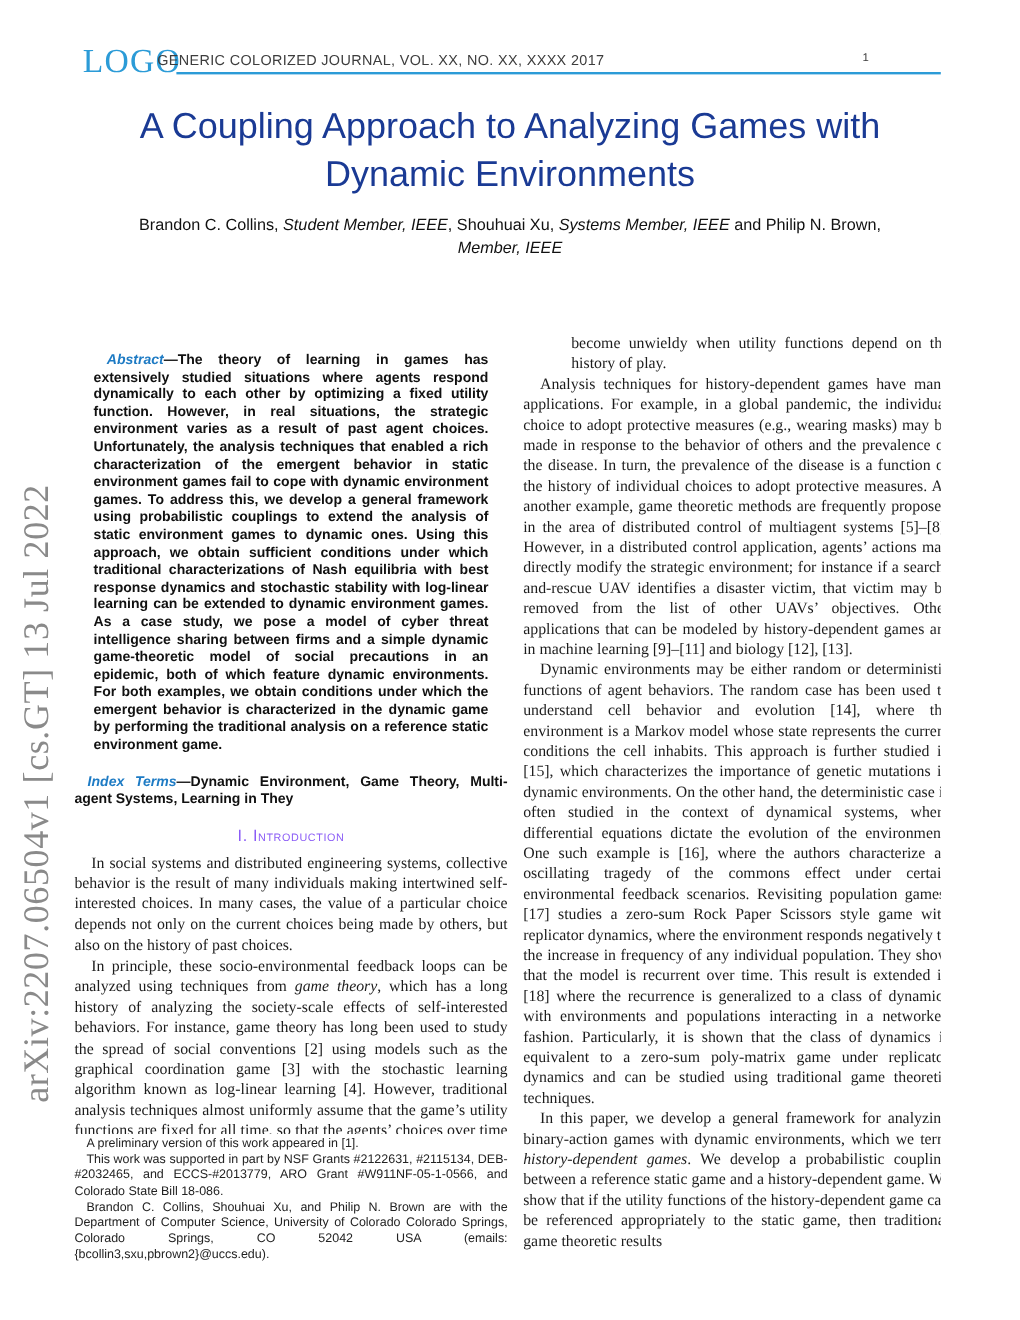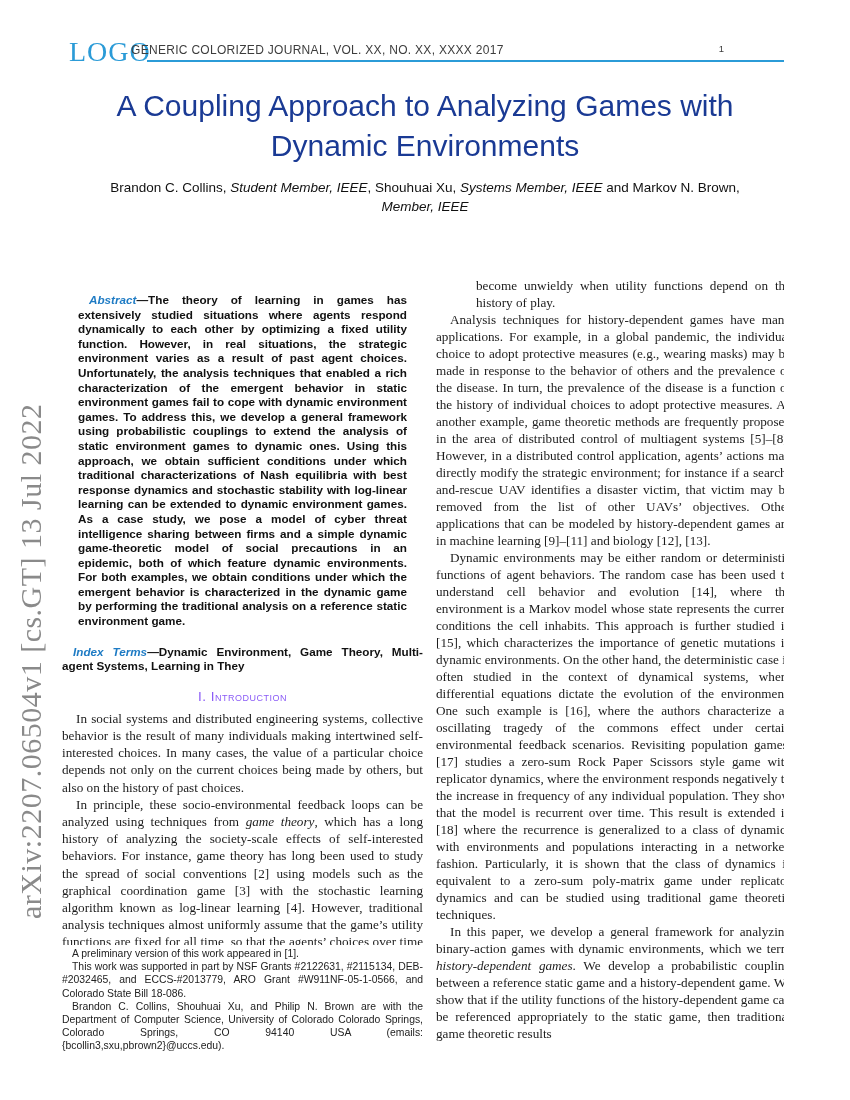--- a/index.html
+++ b/index.html
@@ -80,39 +80,39 @@
   <div class="header-rule"></div>
 
   <div class="arxiv">arXiv:2207.06504v1 [cs.GT] 13 Jul 2022</div>
 
   <div class="title">
     <div>A Coupling Approach to Analyzing Games with</div>
     <div>Dynamic Environments</div>
   </div>
 
   <div class="authors">
-    <div><span>Brandon C. Collins, </span><i>Student Member, IEEE</i><span>, Shouhuai Xu, </span><i>Systems Member, IEEE</i><span> and Markov N. Brown,</span></div>
+    <div><span>Brandon C. Collins, </span><i>Student Member, IEEE</i><span>, Shouhuai Xu, </span><i>Systems Member, IEEE</i><span> and Philip N. Brown,</span></div>
     <div><i>Member, IEEE</i></div>
   </div>
 
   <div class="col col-left">
     <p class="abstract-p"><span class="blue-label">Abstract</span><span>—</span><span>The theory of learning in games has extensively studied situations where agents respond dynamically to each other by optimizing a fixed utility function. However, in real situations, the strategic environment varies as a result of past agent choices. Unfortunately, the analysis techniques that enabled a rich characterization of the emergent behavior in static environment games fail to cope with dynamic environment games. To address this, we develop a general framework using probabilistic couplings to extend the analysis of static environment games to dynamic ones. Using this approach, we obtain sufficient conditions under which traditional characterizations of Nash equilibria with best response dynamics and stochastic stability with log-linear learning can be extended to dynamic environment games. As a case study, we pose a model of cyber threat intelligence sharing between firms and a simple dynamic game-theoretic model of social precautions in an epidemic, both of which feature dynamic environments. For both examples, we obtain conditions under which the emergent behavior is characterized in the dynamic game by performing the traditional analysis on a reference static environment game.</span></p>
 
     <p class="abstract-p it-p"><span class="blue-label">Index Terms</span><span>—</span><span>Dynamic Environment, Game Theory, Multi-agent Systems, Learning in They</span></p>
 
     <p class="sec-head"><span>I.</span> <span>Introduction</span></p>
 
     <p class="body-p">In social systems and distributed engineering systems, collective behavior is the result of many individuals making intertwined self-interested choices. In many cases, the value of a particular choice depends not only on the current choices being made by others, but also on the history of past choices.</p>
     <p class="body-p"><span>In principle, these socio-environmental feedback loops can be analyzed using techniques from </span><i>game theory</i><span>, which has a long history of analyzing the society-scale effects of self-interested behaviors. For instance, game theory has long been used to study the spread of social conventions [2] using models such as the graphical coordination game [3] with the stochastic learning algorithm known as log-linear learning [4]. However, traditional analysis techniques almost uniformly assume that the game’s utility functions are fixed for all time, so that the agents’ choices over time can be described by a stationary Markov process. However, such analyses fail or</span></p>
   </div>
 
   <div class="footnotes">
     <p>A preliminary version of this work appeared in [1].</p>
     <p>This work was supported in part by NSF Grants #2122631, #2115134, DEB-#2032465, and ECCS-#2013779, ARO Grant #W911NF-05-1-0566, and Colorado State Bill 18-086.</p>
-    <p>Brandon C. Collins, Shouhuai Xu, and Philip N. Brown are with the Department of Computer Science, University of Colorado Colorado Springs, Colorado Springs, CO 94140 USA (emails: {bcollin3,sxu,pbrown2}@uccs.edu).</p>
+    <p>Brandon C. Collins, Shouhuai Xu, and Philip N. Brown are with the Department of Computer Science, University of Colorado Colorado Springs, Colorado Springs, CO 52042 USA (emails: {bcollin3,sxu,pbrown2}@uccs.edu).</p>
   </div>
 
   <div class="col col-right">
     <p class="body-p no-indent">become unwieldy when utility functions depend on the history of play.</p>
     <p class="body-p">Analysis techniques for history-dependent games have many applications. For example, in a global pandemic, the individual choice to adopt protective measures (e.g., wearing masks) may be made in response to the behavior of others and the prevalence of the disease. In turn, the prevalence of the disease is a function of the history of individual choices to adopt protective measures. As another example, game theoretic methods are frequently proposed in the area of distributed control of multiagent systems [5]–[8]. However, in a distributed control application, agents’ actions may directly modify the strategic environment; for instance if a search-and-rescue UAV identifies a disaster victim, that victim may be removed from the list of other UAVs’ objectives. Other applications that can be modeled by history-dependent games are in machine learning [9]–[11] and biology [12], [13].</p>
     <p class="body-p">Dynamic environments may be either random or deterministic functions of agent behaviors. The random case has been used to understand cell behavior and evolution [14], where the environment is a Markov model whose state represents the current conditions the cell inhabits. This approach is further studied in [15], which characterizes the importance of genetic mutations in dynamic environments. On the other hand, the deterministic case is often studied in the context of dynamical systems, where differential equations dictate the evolution of the environment. One such example is [16], where the authors characterize an oscillating tragedy of the commons effect under certain environmental feedback scenarios. Revisiting population games, [17] studies a zero-sum Rock Paper Scissors style game with replicator dynamics, where the environment responds negatively to the increase in frequency of any individual population. They show that the model is recurrent over time. This result is extended in [18] where the recurrence is generalized to a class of dynamics with environments and populations interacting in a networked fashion. Particularly, it is shown that the class of dynamics is equivalent to a zero-sum poly-matrix game under replicator dynamics and can be studied using traditional game theoretic techniques.</p>
     <p class="body-p"><span>In this paper, we develop a general framework for analyzing binary-action games with dynamic environments, which we term </span><i>history-dependent games</i><span>. We develop a probabilistic coupling between a reference static game and a history-dependent game. We show that if the utility functions of the history-dependent game can be referenced appropriately to the static game, then traditional game theoretic results</span></p>
   </div>
 
 </div>

